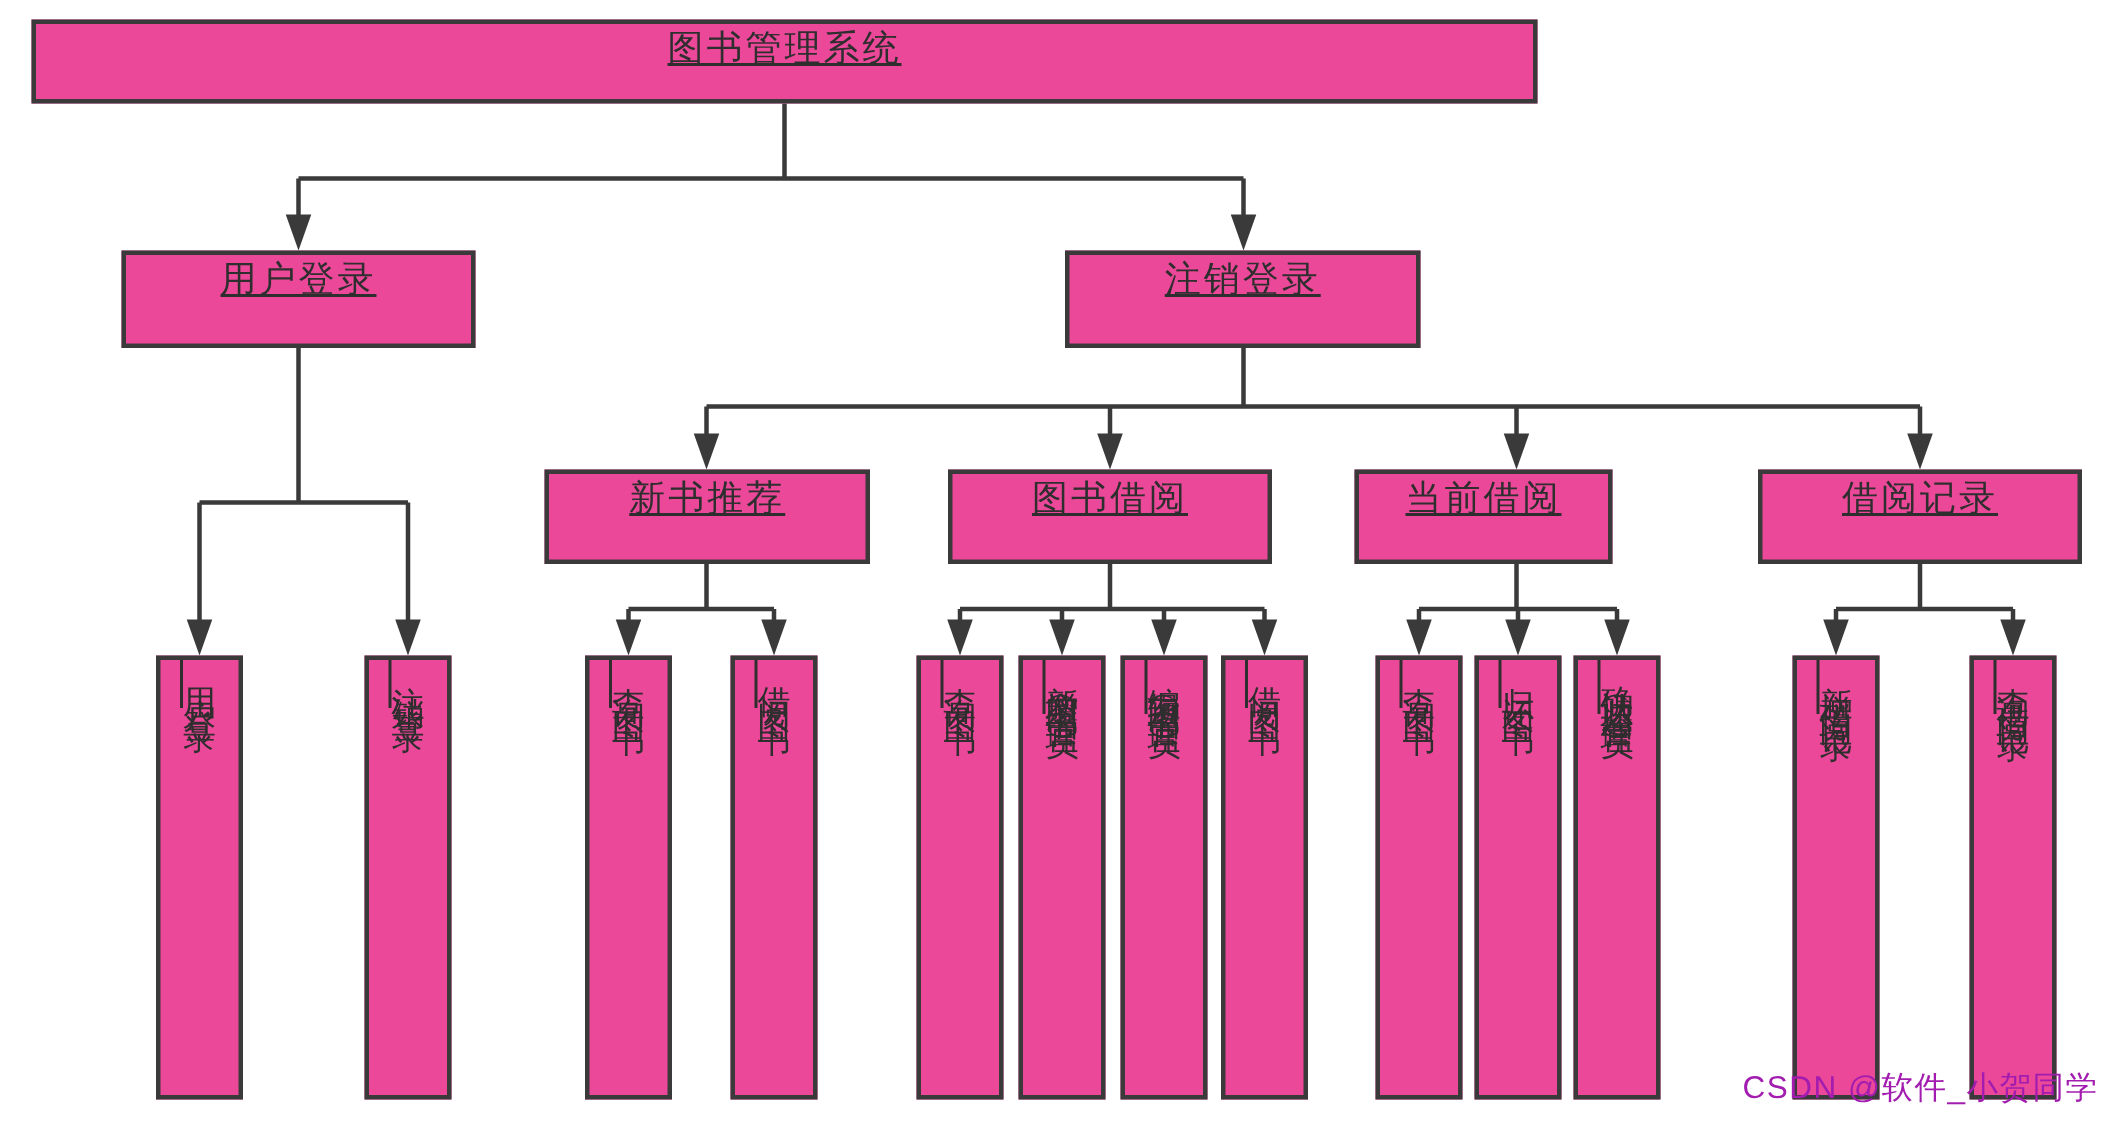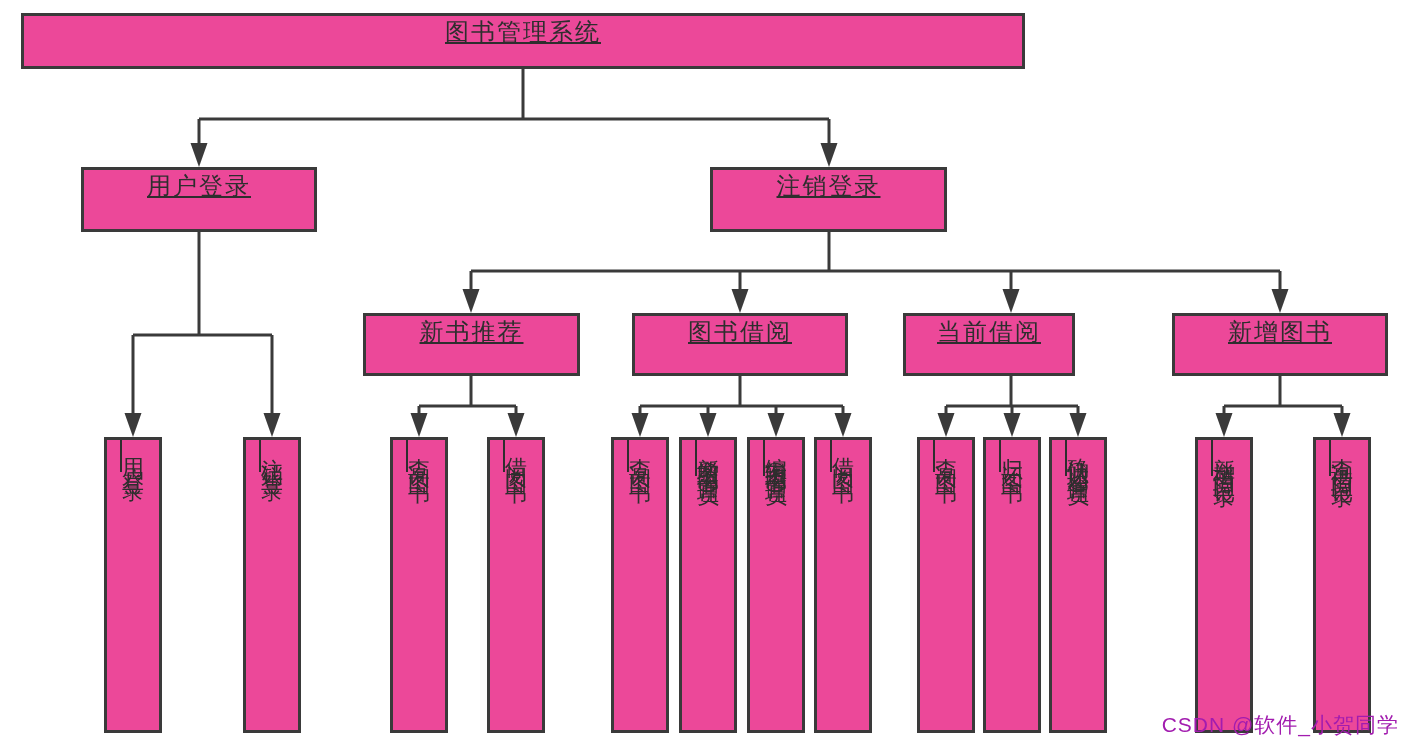--- a/index.html
+++ b/index.html
@@ -112,21 +112,21 @@
   <div class="box" style="left:363px;top:313px;width:217px;height:63px">
     <span class="hlabel">新书推荐</span>
   </div>
   <div class="box" style="left:632px;top:313px;width:216px;height:63px">
     <span class="hlabel">图书借阅</span>
   </div>
   <div class="box" style="left:903px;top:313px;width:172px;height:63px">
     <span class="hlabel">当前借阅</span>
   </div>
   <div class="box" style="left:1172px;top:313px;width:216px;height:63px">
-    <span class="hlabel">新增图书</span>
+    <span class="hlabel">借阅记录</span>
   </div>
 
   <div class="box vbox" style="left:104px;top:437px;width:58px;height:296px">
     <span>用户登录</span>
   </div>
   <div class="box vbox" style="left:243px;top:437px;width:58px;height:296px">
     <span>注销登录</span>
   </div>
 
   <div class="box vbox" style="left:390px;top:437px;width:58px;height:296px">

